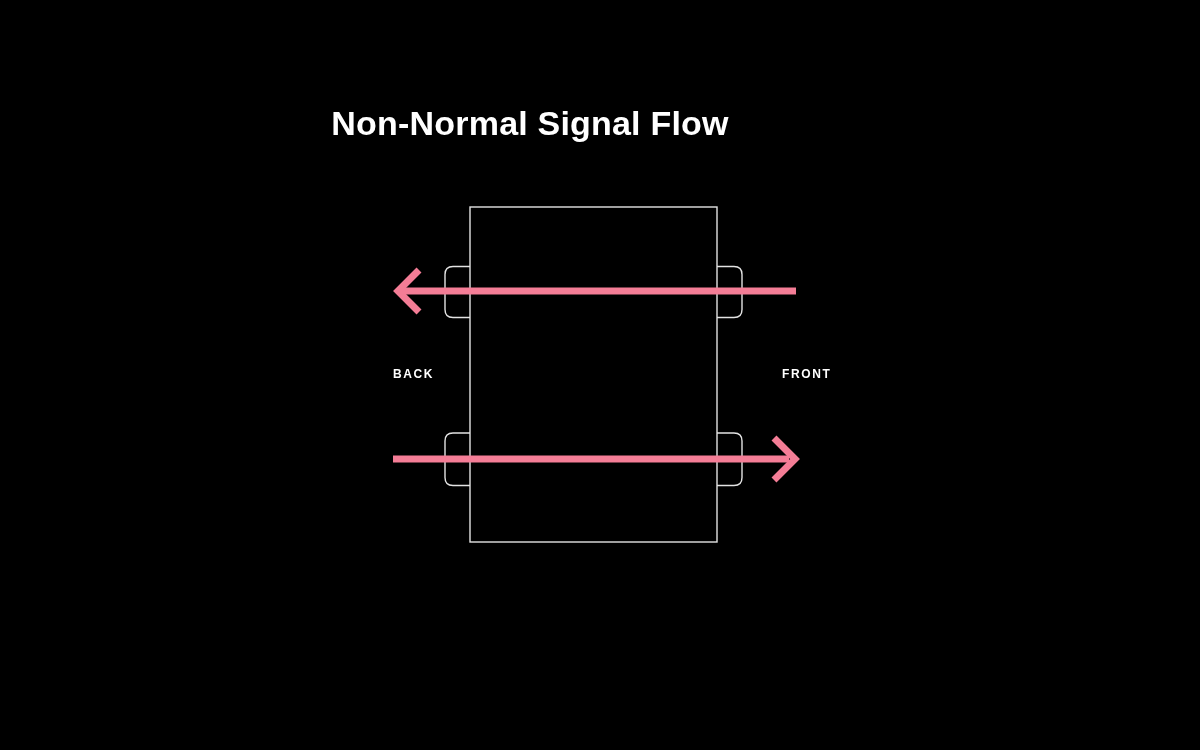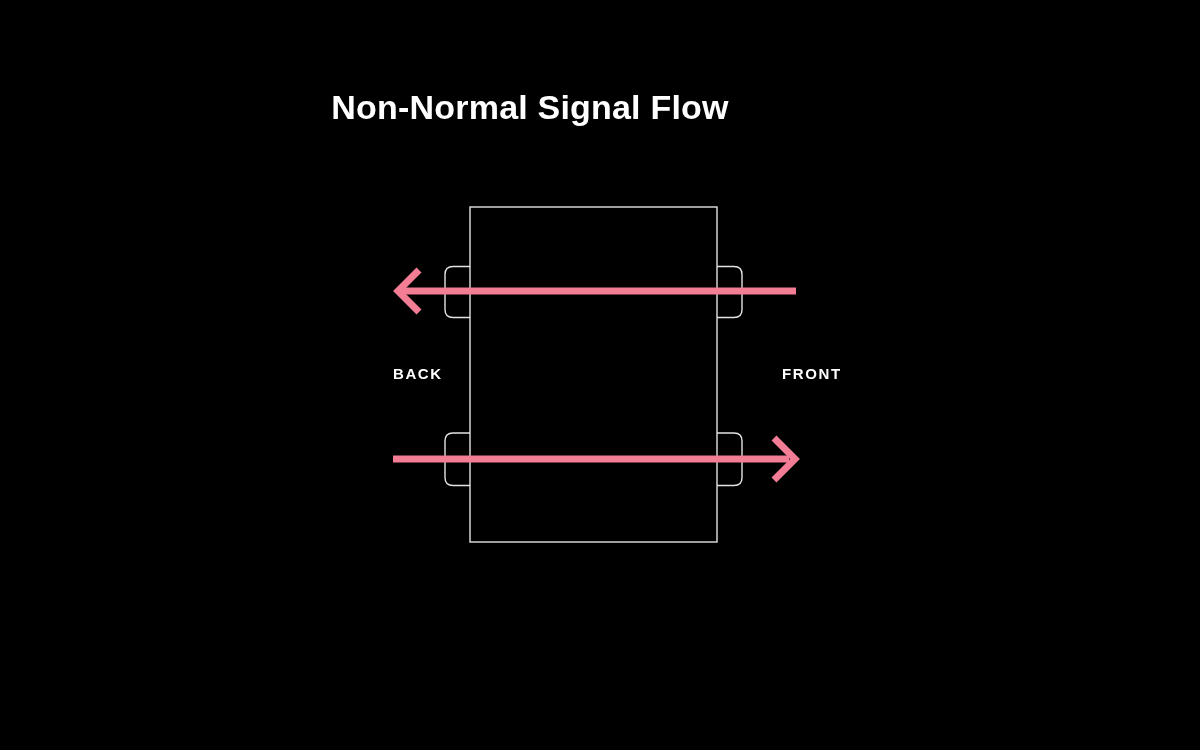--- a/index.html
+++ b/index.html
@@ -14,21 +14,21 @@
     overflow: hidden;
   }
   .stage {
     position: relative;
     width: 1200px;
     height: 750px;
     background: var(--background, #000000);
   }
   .title {
     position: absolute;
-    top: 88px;
+    top: 104px;
     left: 0;
     width: 1060px;
     margin: 0;
     text-align: center;
     color: var(--text, #ffffff);
     font-size: 34px;
     font-weight: 700;
     letter-spacing: 0.2px;
   }
   svg.diagram {
@@ -51,21 +51,21 @@
   .arrow-head {
     stroke: var(--arrow, #f47d96);
     stroke-width: 7;
     fill: none;
     stroke-linejoin: miter;
     stroke-linecap: butt;
   }
   .side-label {
     position: absolute;
     color: var(--text, #ffffff);
-    font-size: 15px;
+    font-size: 12px;
     font-weight: 700;
     letter-spacing: 1.6px;
     line-height: 18px;
     white-space: nowrap;
   }
   .side-label.back {
     left: 393px;
     top: 365px;
   }
   .side-label.front {

